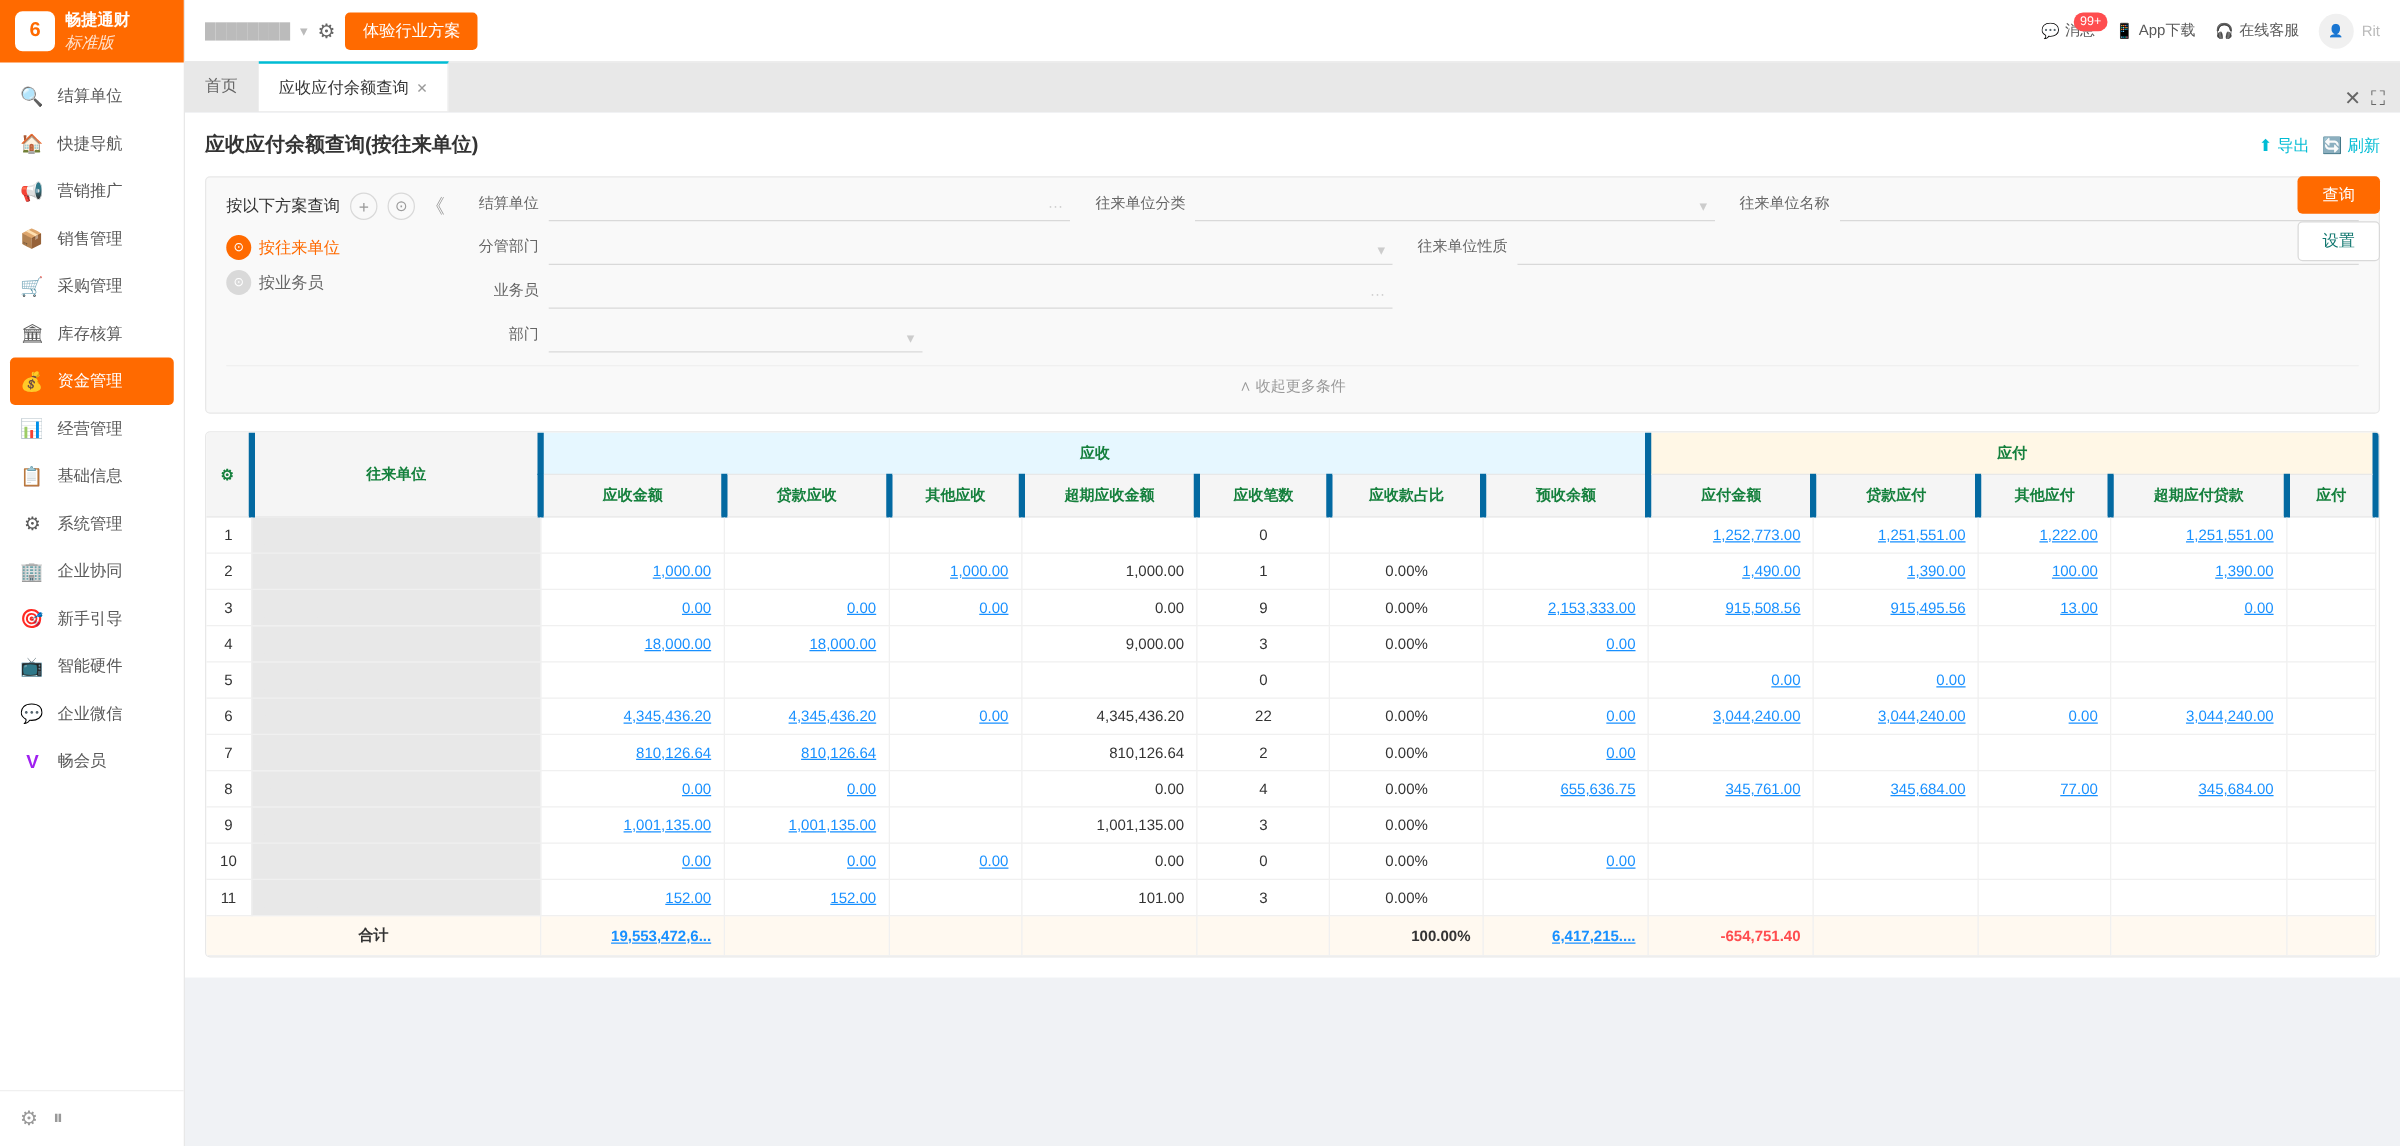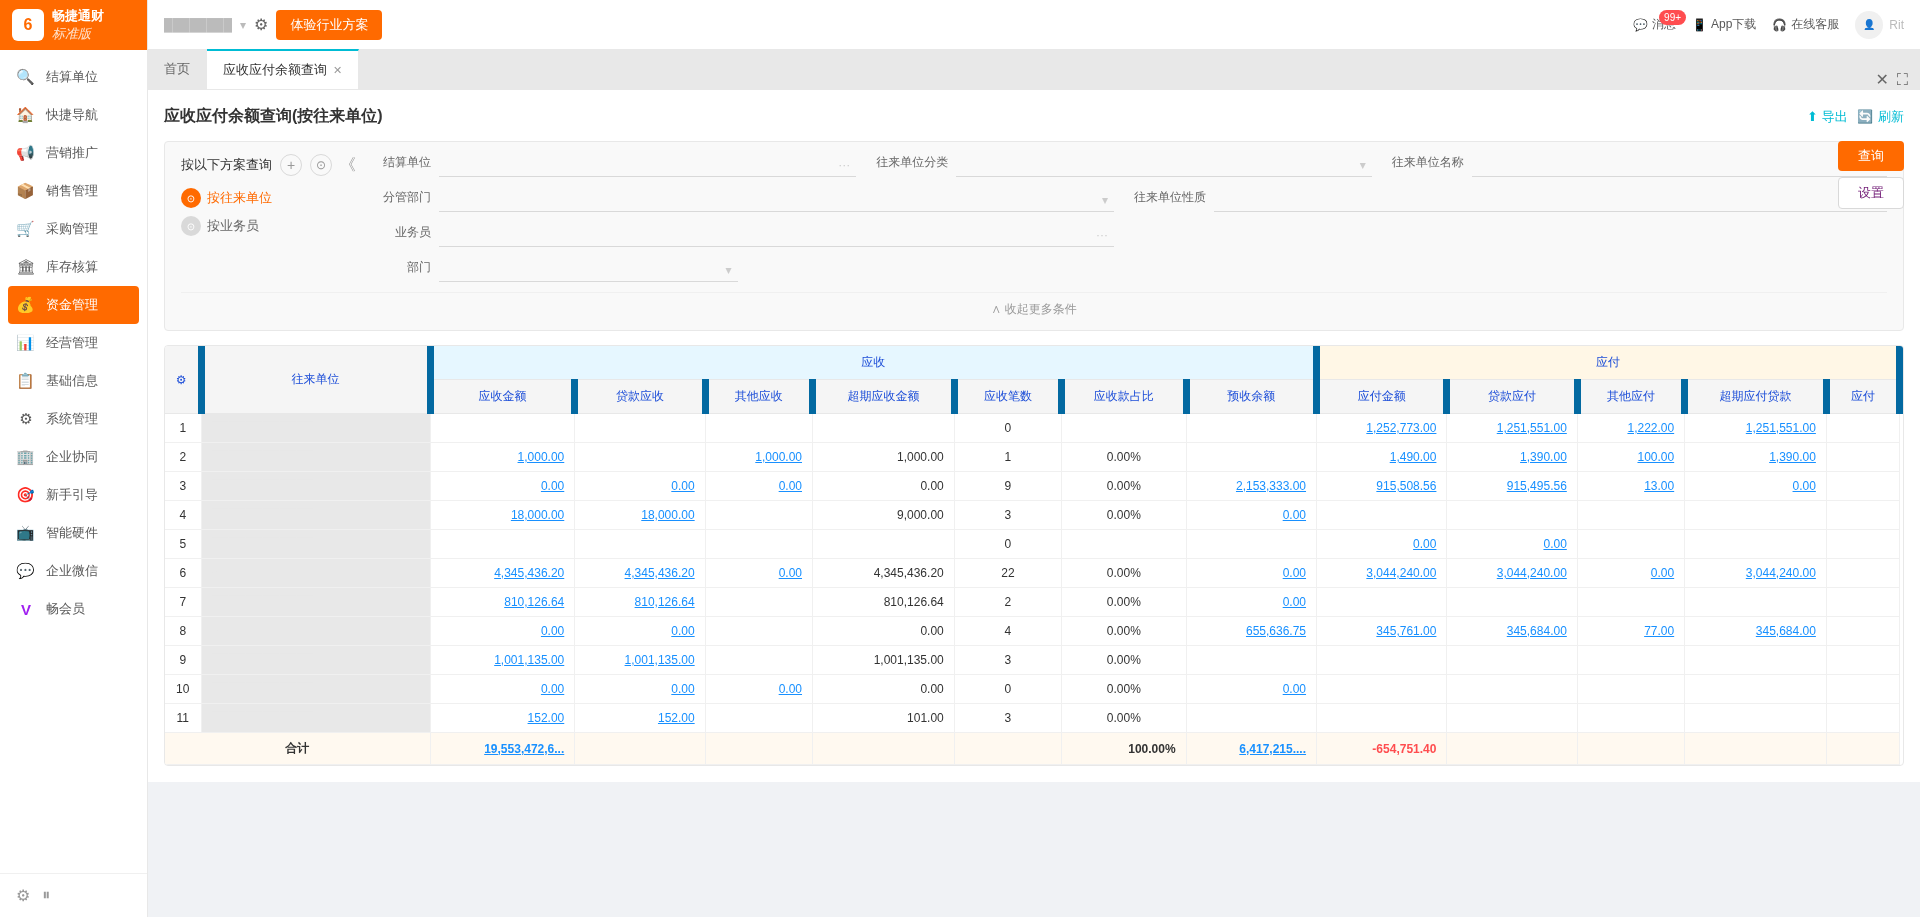--- a/index.html
+++ b/index.html
@@ -62,26 +62,26 @@
     .schema-text { color: #ff6a00; font-size: 13px; }
     .schema-option2 { display: flex; align-items: center; gap: 6px; cursor: pointer; margin-top: 6px; }
     .schema-icon2 { width: 20px; height: 20px; background: #d9d9d9; border-radius: 50%; display: flex; align-items: center; justify-content: center; color: #fff; font-size: 10px; }
     .schema-text2 { color: #666; font-size: 13px; }
     .field-row { display: flex; align-items: flex-start; gap: 8px; }
     .field-label { color: #666; font-size: 12px; white-space: nowrap; min-width: 70px; text-align: right; }
     .field-input { flex: 1; border: none; border-bottom: 1px solid #d9d9d9; padding: 4px 6px; font-size: 12px; outline: none; background: transparent; color: #333; }
     .field-select { flex: 1; display: flex; align-items: center; justify-content: space-between; border: none; border-bottom: 1px solid #d9d9d9; padding: 4px 6px; font-size: 12px; cursor: pointer; background: transparent; }
     .collapse-more-btn { color: #999; font-size: 12px; cursor: pointer; background: none; border: none; }
     .query-btn { background: #ff6a00; color: #fff; border: none; border-radius: 4px; padding: 6px 20px; font-size: 13px; cursor: pointer; }
-    .settings-btn { background: #fff; color: #701a75; border: 1px solid #d9d9d9; border-radius: 4px; padding: 6px 16px; font-size: 13px; cursor: pointer; }
+    .settings-btn { background: #fff; color: #0f766e; border: 1px solid #d9d9d9; border-radius: 4px; padding: 6px 16px; font-size: 13px; cursor: pointer; }
 
     
     .table-container { border: 1px solid #e8e8e8; border-radius: 4px; overflow: auto; }
     .data-table { width: 100%; border-collapse: collapse; font-size: 12px; }
-    .data-table th { background: #f5f5f5; padding: 8px 10px; text-align: center; border-bottom: 1px solid #e8e8e8; border-right: 7px solid #0369a1; color: #1d4ed8; font-weight: normal; white-space: nowrap; }
+    .data-table th { background: #f5f5f5; padding: 8px 10px; text-align: center; border-bottom: 1px solid #e8e8e8; border-right: 5px solid #0369a1; color: #15803d; font-weight: bold; white-space: nowrap; }
     .data-table td { padding: 7px 10px; text-align: right; border-bottom: 1px solid #f0f0f0; border-right: 1px solid #f0f0f0; color: #333; white-space: nowrap; }
     .data-table td.center { text-align: center; }
     .data-table td.left { text-align: left; }
     .data-table .link-val { color: #1890ff; text-decoration: underline; cursor: pointer; }
     .data-table .total-row td { background: #fff9f0; font-weight: bold; }
     .group-header { background: #e6f7ff; text-align: center; font-weight: bold; border-bottom: 1px solid #e8e8e8; }
     .row-num { text-align: center; color: #999; }
 
     
     ::-webkit-scrollbar { width: 6px; height: 6px; }

